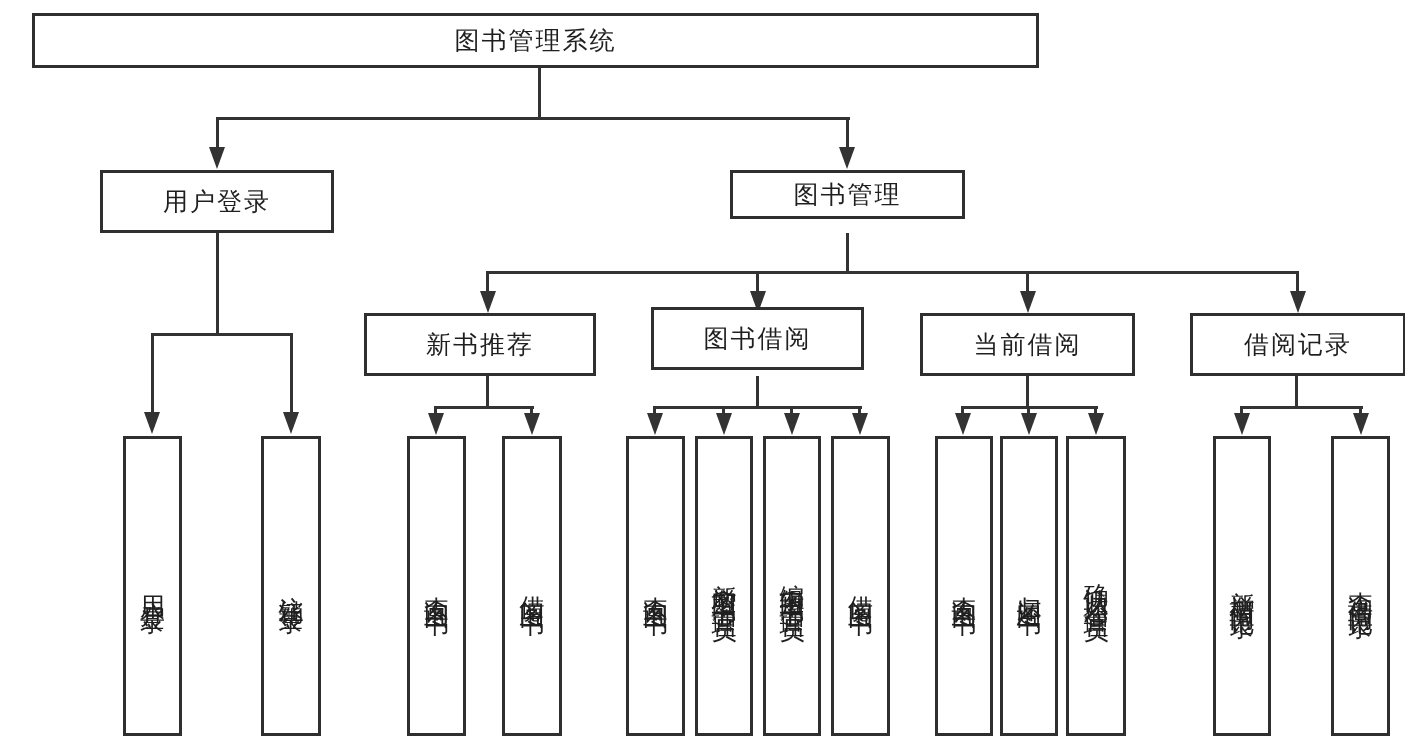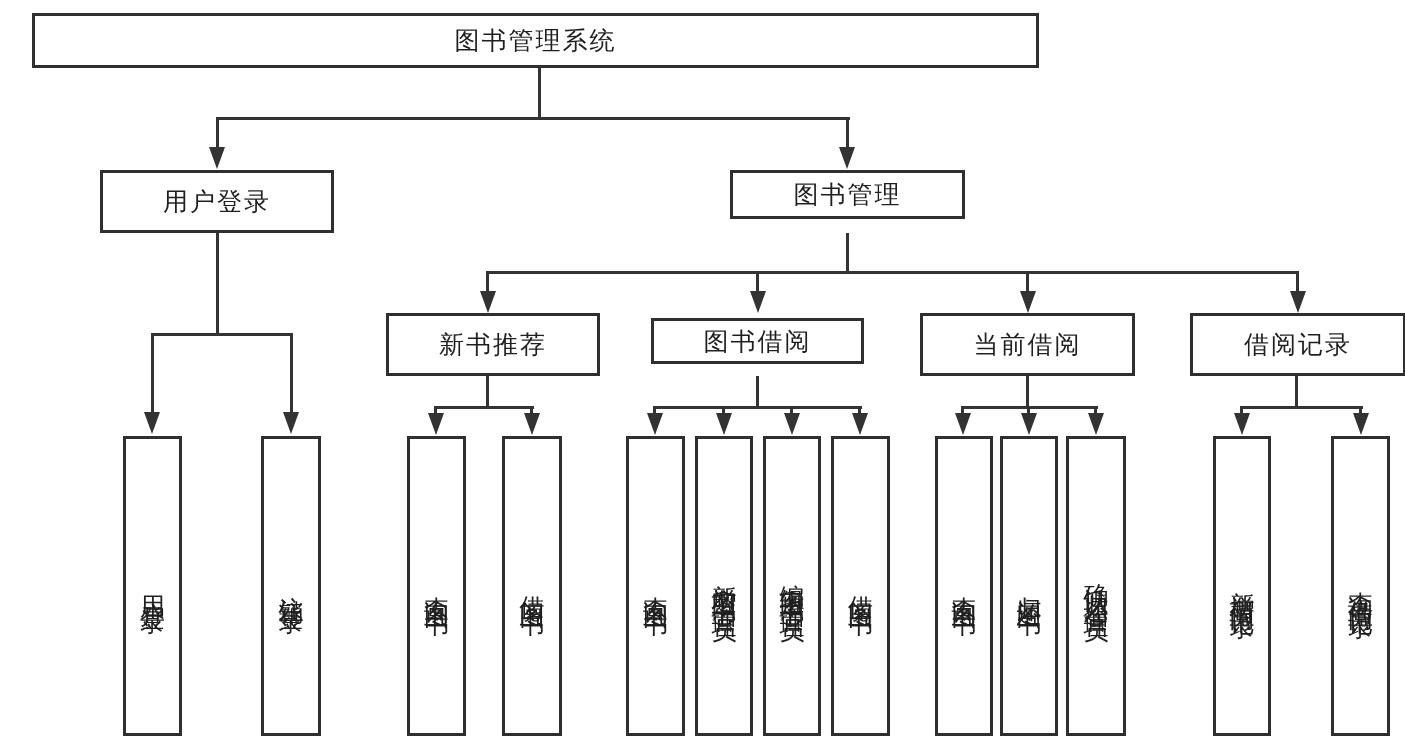--- a/index.html
+++ b/index.html
@@ -60,22 +60,22 @@
   <div class="hl" style="left:468px;top:271px;width:813px"></div>
   <div class="vl" style="left:468px;top:271px;height:20px"></div>
   <div class="arrow" style="left:462px;top:291px"></div>
   <div class="vl" style="left:738px;top:271px;height:20px"></div>
   <div class="arrow" style="left:732px;top:291px"></div>
   <div class="vl" style="left:1008px;top:271px;height:20px"></div>
   <div class="arrow" style="left:1002px;top:291px"></div>
   <div class="vl" style="left:1278px;top:271px;height:20px"></div>
   <div class="arrow" style="left:1272px;top:291px"></div>
 
-  <div class="box hbox" style="left:368px;top:313px;width:214px;height:63px">新书推荐</div>
-  <div class="box hbox" style="left:633px;top:318px;width:213px;height:46px">图书借阅</div>
+  <div class="box hbox" style="left:346px;top:313px;width:232px;height:63px">新书推荐</div>
+  <div class="box hbox" style="left:633px;top:307px;width:213px;height:63px">图书借阅</div>
   <div class="box hbox" style="left:902px;top:313px;width:215px;height:63px">当前借阅</div>
   <div class="box hbox" style="left:1172px;top:313px;width:216px;height:63px">借阅记录</div>
 
   <div class="vl" style="left:468px;top:376px;height:33px"></div>
   <div class="hl" style="left:416px;top:406px;width:100px"></div>
   <div class="vl" style="left:416px;top:406px;height:8px"></div>
   <div class="arrow" style="left:410px;top:413px"></div>
   <div class="vl" style="left:512px;top:406px;height:8px"></div>
   <div class="arrow" style="left:506px;top:413px"></div>
 

